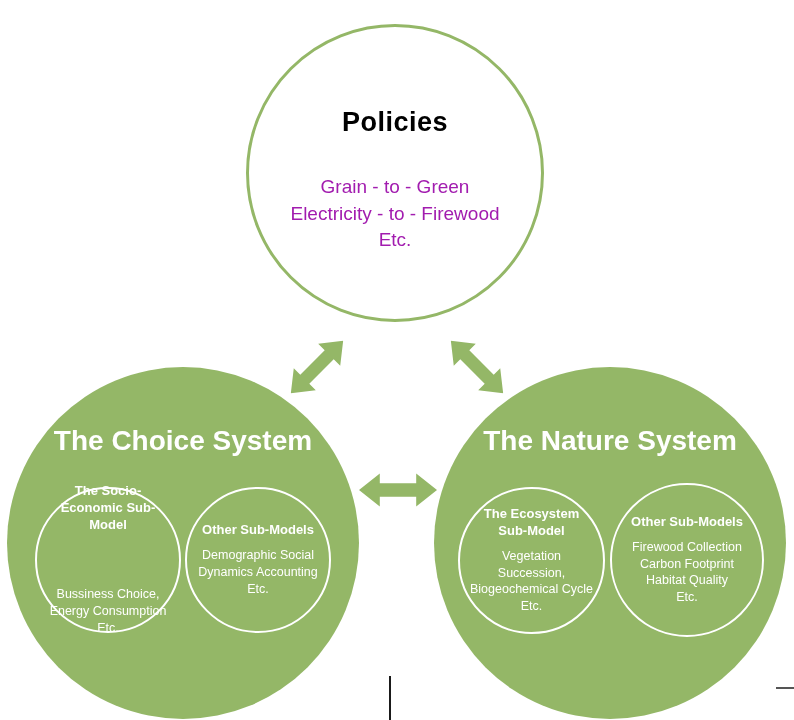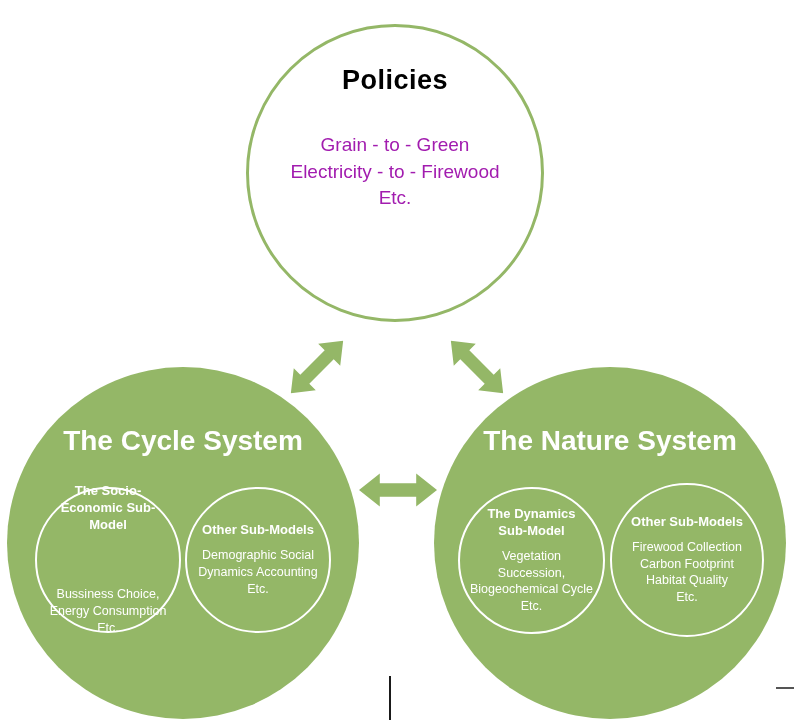--- a/index.html
+++ b/index.html
@@ -17,21 +17,21 @@
   .policies-circle {
     position: absolute;
     left: 246px; top: 24px;
     width: 298px; height: 298px;
     border: 3px solid var(--green);
     border-radius: 50%;
     background: #ffffff;
     text-align: center;
   }
   .policies-title {
-    margin-top: 38px;
+    margin-top: 80px;
     font-size: 27px;
     font-weight: bold;
     color: #000000;
     letter-spacing: 0.5px;
   }
   .policies-body {
     margin-top: 36px;
     font-size: 19px;
     color: #a21caf;
     line-height: 1.4;
@@ -122,40 +122,40 @@
     <polygon fill="currentColor" points="0,24 32,2 32,15 88,15 88,2 120,24 88,46 88,33 32,33 32,46"></polygon>
   </svg>
   <svg class="arrow arrow-right-diag" viewBox="0 0 120 48" preserveAspectRatio="none">
     <polygon fill="currentColor" points="0,24 32,2 32,15 88,15 88,2 120,24 88,46 88,33 32,33 32,46"></polygon>
   </svg>
   <svg class="arrow arrow-horizontal" viewBox="0 0 120 48" preserveAspectRatio="none">
     <polygon fill="currentColor" points="0,24 32,2 32,15 88,15 88,2 120,24 88,46 88,33 32,33 32,46"></polygon>
   </svg>
 
   <div class="system-circle human">
-    <div class="system-title">The Cycle System</div>
+    <div class="system-title">The Choice System</div>
     <div class="subcircle sub1">
       <div class="sub-title">The Socio-
 Economic Sub-Model</div>
       <div class="sub-body">Bussiness Choice,
 Energy Consumption
 Etc.</div>
     </div>
     <div class="subcircle sub2">
       <div class="sub-title">Other Sub-Models</div>
       <div class="sub-body">Demographic Social
 Dynamics Accounting
 Etc.</div>
     </div>
   </div>
 
   <div class="system-circle nature">
     <div class="system-title">The Nature System</div>
     <div class="subcircle sub1">
-      <div class="sub-title">The Dynamics
+      <div class="sub-title">The Ecosystem
 Sub-Model</div>
       <div class="sub-body">Vegetation Succession,
 Biogeochemical Cycle
 Etc.</div>
     </div>
     <div class="subcircle sub2">
       <div class="sub-title">Other Sub-Models</div>
       <div class="sub-body">Firewood Collection
 Carbon Footprint
 Habitat Quality

